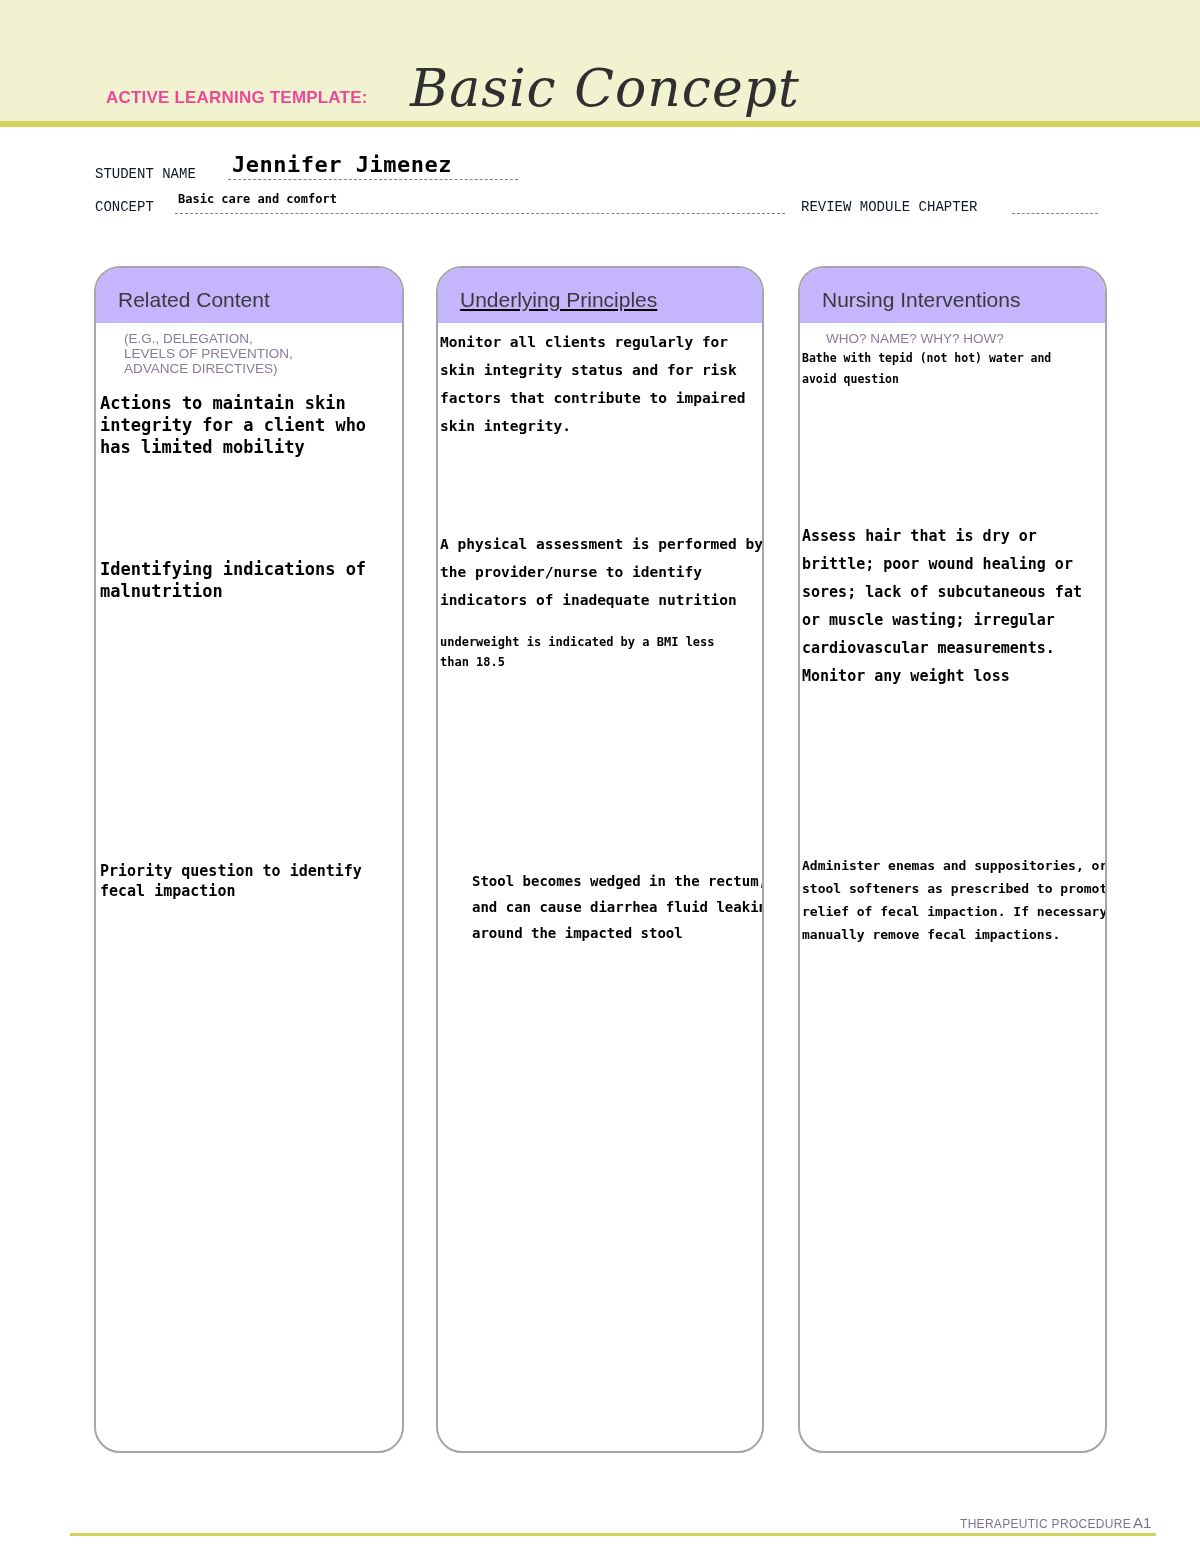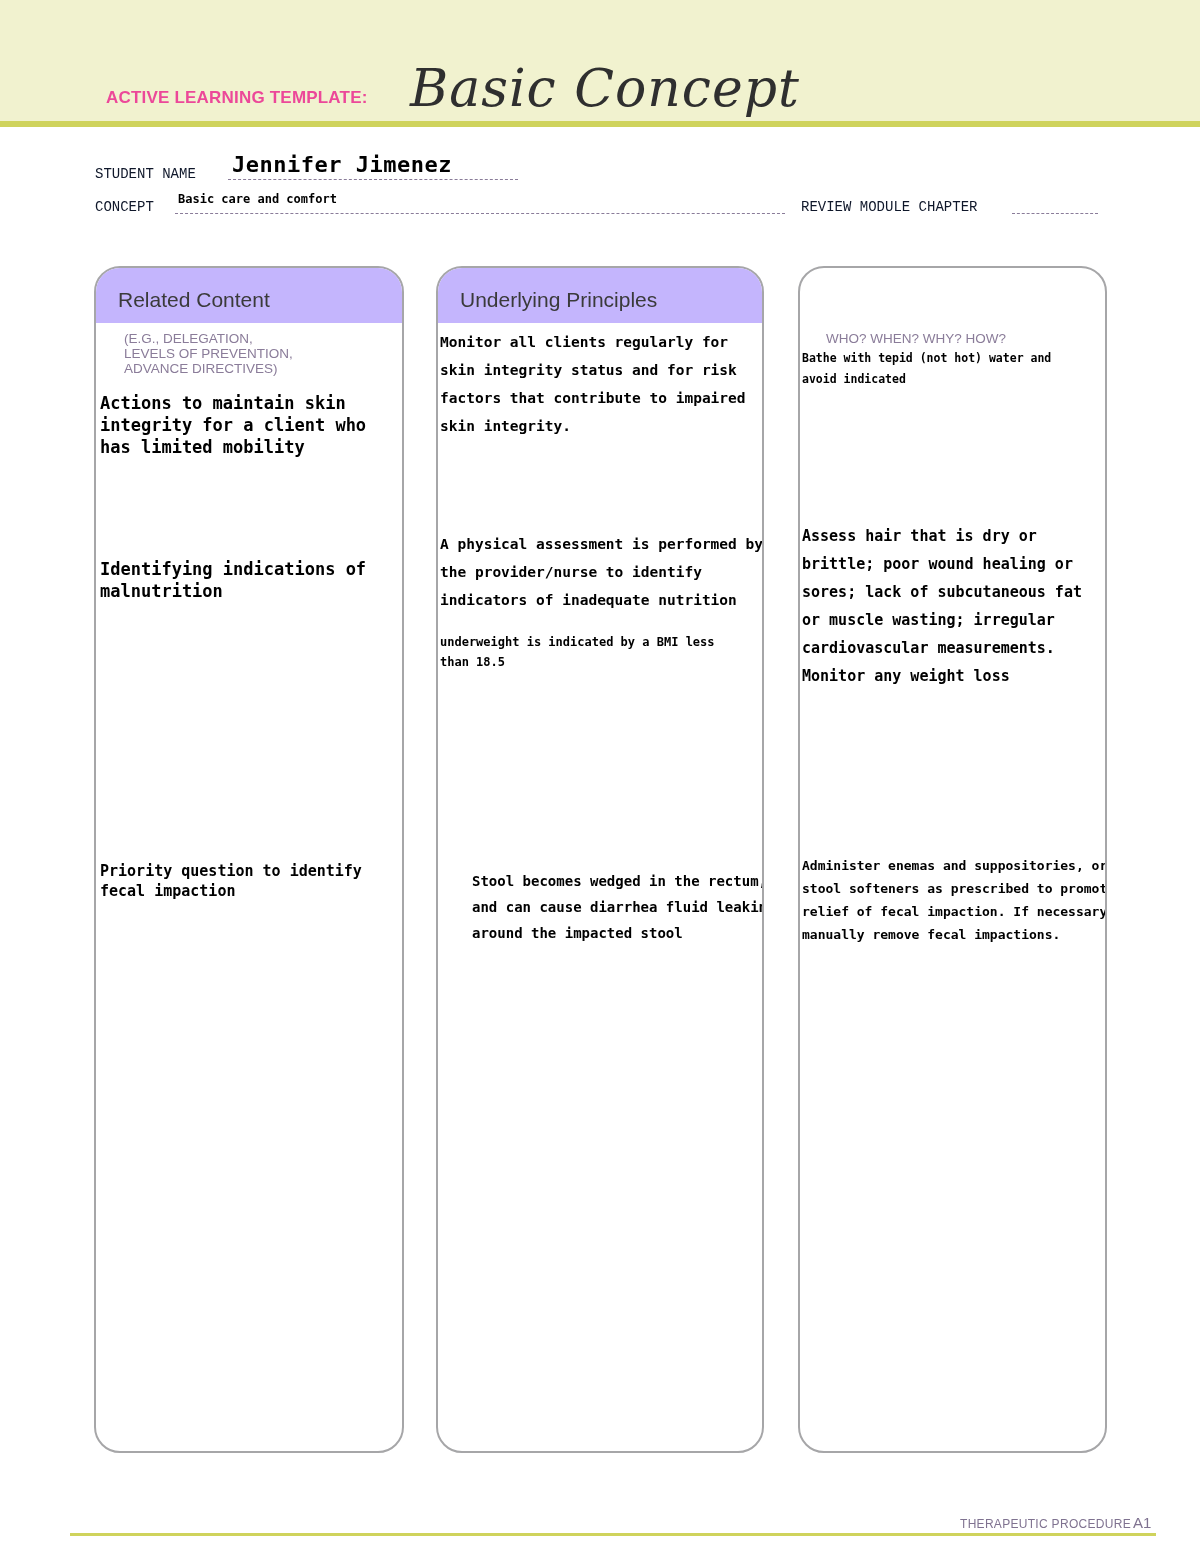--- a/index.html
+++ b/index.html
@@ -51,31 +51,32 @@
   <div class="col-sub" style="left:20px; top:63px;">
     <div>(E.G., DELEGATION,</div>
     <div>LEVELS OF PREVENTION,</div>
     <div>ADVANCE DIRECTIVES)</div>
   </div>
   <div class="entry" style="left:4px; top:124px; width:290px; font-size:17px;">Actions to maintain skin integrity for a client who has limited mobility</div>
   <div class="entry" style="left:4px; top:290px; width:270px; font-size:17px;">Identifying indications of malnutrition</div>
   <div class="entry" style="left:4px; top:594px; width:290px; font-size:15px;">Priority question to identify fecal impaction</div>
 </div>
 
-<div class="col" style="left:436px; width:328px;">
+<div class="col" style="left:436px; width:328px;text-decoration:underline;">
   <div class="col-head">Underlying Principles</div>
   <div class="entry" style="left:2px; top:60px; width:320px; font-size:14.5px; line-height:28px;">Monitor all clients regularly for skin integrity status and for risk factors that contribute to impaired skin integrity.</div>
   <div class="entry" style="left:2px; top:262px; width:325px; font-size:14.5px; line-height:28px;">A physical assessment is performed by the provider/nurse to identify indicators of inadequate nutrition</div>
   <div class="entry" style="left:2px; top:352px; width:300px; font-size:12px; line-height:20px;margin-top:12px;">underweight is indicated by a BMI less than 18.5</div>
   <div class="entry" style="left:4px; top:600px; width:320px; font-size:14px; line-height:26px;margin-left:30px;">Stool becomes wedged in the rectum, and can cause diarrhea fluid leaking around the impacted stool</div>
 </div>
 
 <div class="col" style="left:798px; width:309px;">
-  <div class="col-sub" style="left:18px; top:63px;">WHO? WHEN? WHY? HOW?</div>
-  <div class="entry" style="left:2px; top:80px; width:290px; font-size:11.5px; line-height:21px;">Bathe with tepid (not hot) water and avoid indicated</div>
+  <div class="col-head">Nursing Interventions</div>
+  <div class="col-sub" style="left:18px; top:63px;">WHO? NAME? WHY? HOW?</div>
+  <div class="entry" style="left:2px; top:80px; width:290px; font-size:11.5px; line-height:21px;">Bathe with tepid (not hot) water and avoid question</div>
   <div class="entry" style="left:2px; top:254px; width:300px; font-size:15px; line-height:28px;">Assess hair that is dry or brittle; poor wound healing or sores; lack of subcutaneous fat or muscle wasting; irregular cardiovascular measurements. Monitor any weight loss</div>
   <div class="entry" style="left:2px; top:586px; width:330px; font-size:13px; line-height:23px;">Administer enemas and suppositories, or stool softeners as prescribed to promote relief of fecal impaction. If necessary, manually remove fecal impactions.</div>
 </div>
 
 <div class="footer-left">ACTIVE LEARNING TEMPLATES</div>
 <div class="footer-right">THERAPEUTIC PROCEDURE</div>
 <div class="footer-page">A1</div>
 <div class="footer-rule"></div>
 
 </body></html>

